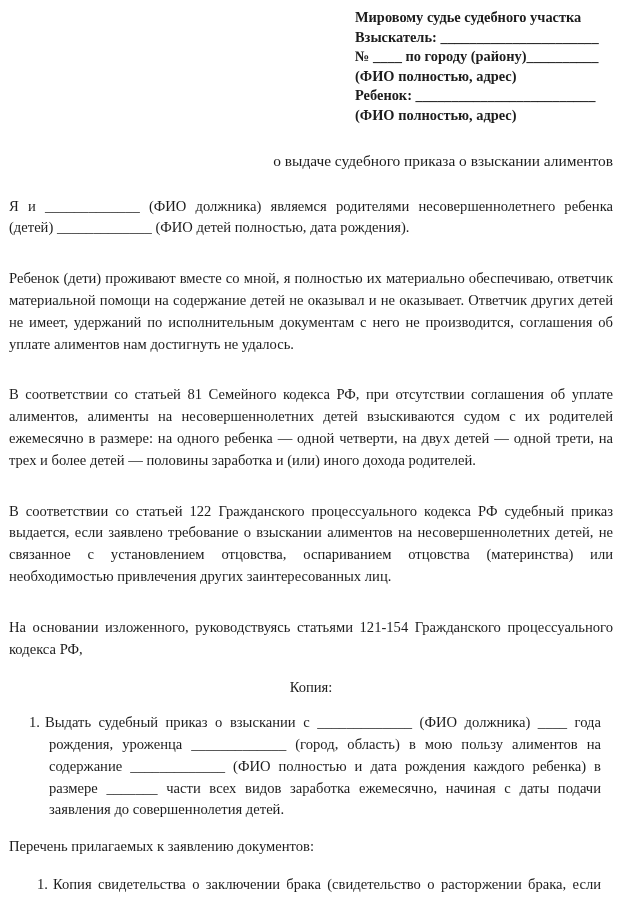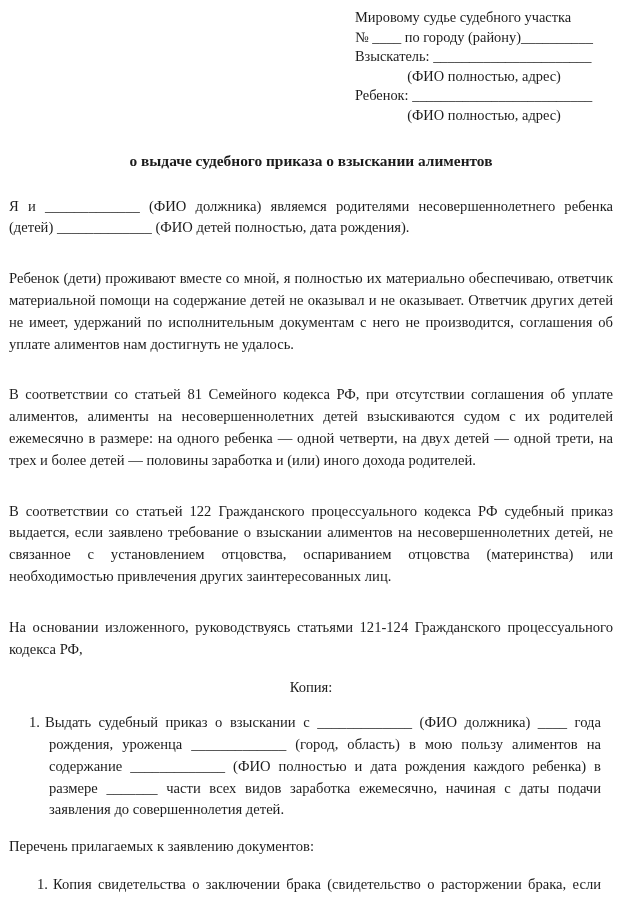--- a/index.html
+++ b/index.html
@@ -17,37 +17,38 @@
     color: #1c1c1c;
     font-size: 14.6px;
     line-height: 21.8px;
   }
   
   .header-block {
     width: 258px;
     margin-left: auto;
     font-size: 14.4px;
     line-height: 19.6px;
+    font-weight: bold;
   }
   .header-block .hline { white-space: nowrap; }
-  .header-block .right { text-align: center; }
+  .header-block .right { text-align: left; }
 
   .doc-title {
     margin: 42px 0 0 0;
     font-size: 19px;
     font-weight: bold;
     text-align: center;
     letter-spacing: 0.6px;
     line-height: 22px;
   }
   .doc-subtitle {
     margin: 25px 0 0 0;
     font-size: 15.4px;
-    font-weight: bold;
-    text-align: center;
+    font-weight: normal;
+    text-align: right;
     line-height: 20px;
   }
   p.body-par {
     margin: 29px 0 0 0;
     text-align: justify;
   }
   p.body-par.first {
     margin-top: 25px;
   }
   .request-heading {
@@ -76,34 +77,34 @@
     text-indent: -24px;
   }
 </style>
 </head>
 <body>
 
 <div class="page">
 
   <div class="header-block">
     <div class="hline">Мировому судье судебного участка</div>
+    <div class="hline">Взыскатель: ______________________</div>
     <div class="hline">№ ____ по городу (району)__________</div>
-    <div class="hline">Взыскатель: ______________________</div>
     <div class="hline right">(ФИО полностью, адрес)</div>
     <div class="hline">Ребенок: _________________________</div>
     <div class="hline right">(ФИО полностью, адрес)</div>
   </div>
 
   <div class="doc-subtitle">о выдаче судебного приказа о взыскании алиментов</div>
 
   <p class="body-par first">Я и _____________ (ФИО должника) являемся родителями несовершеннолетнего ребенка (детей) _____________ (ФИО детей полностью, дата рождения).</p>
   <p class="body-par">Ребенок (дети) проживают вместе со мной, я полностью их материально обеспечиваю, ответчик материальной помощи на содержание детей не оказывал и не оказывает. Ответчик других детей не имеет, удержаний по исполнительным документам с него не производится, соглашения об уплате алиментов нам достигнуть не удалось.</p>
   <p class="body-par">В соответствии со статьей 81 Семейного кодекса РФ, при отсутствии соглашения об уплате алиментов, алименты на несовершеннолетних детей взыскиваются судом с их родителей ежемесячно в размере: на одного ребенка — одной четверти, на двух детей — одной трети, на трех и более детей — половины заработка и (или) иного дохода родителей.</p>
   <p class="body-par">В соответствии со статьей 122 Гражданского процессуального кодекса РФ судебный приказ выдается, если заявлено требование о взыскании алиментов на несовершеннолетних детей, не связанное с установлением отцовства, оспариванием отцовства (материнства) или необходимостью привлечения других заинтересованных лиц.</p>
-  <p class="body-par">На основании изложенного, руководствуясь статьями 121-124 Гражданского процессуального кодекса РФ,</p>
+  <p class="body-par">На основании изложенного, руководствуясь статьями 121-154 Гражданского процессуального кодекса РФ,</p>
 
   <div class="request-heading">Копия:</div>
 
   <div class="num-item">
     <span class="num">1.</span><span>Выдать судебный приказ о взыскании с _____________ (ФИО должника) ____ года рождения, уроженца _____________ (город, область) в мою пользу алиментов на содержание _____________ (ФИО полностью и дата рождения каждого ребенка) в размере _______ части всех видов заработка ежемесячно, начиная с даты подачи заявления до совершеннолетия детей.</span>
   </div>
 
   <p class="attachments-heading">Перечень прилагаемых к заявлению документов:</p>
 
   <div class="attach-list">

